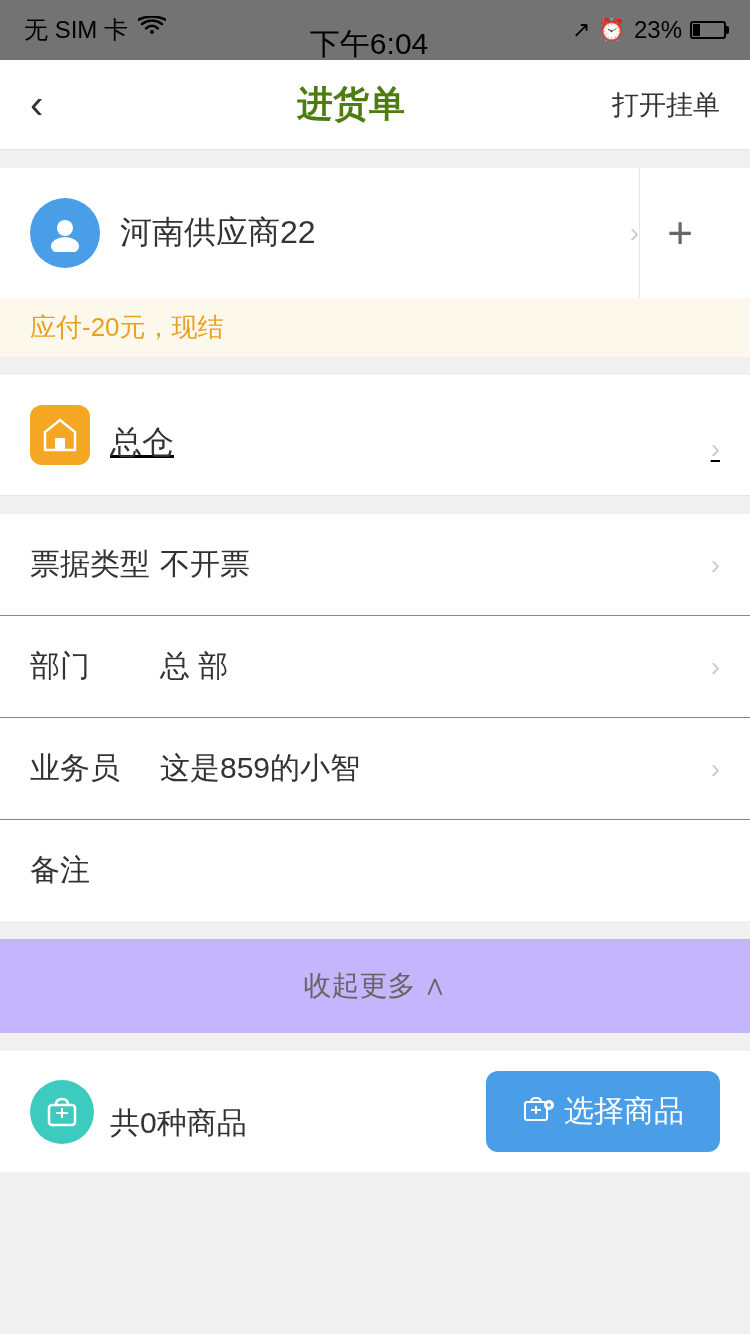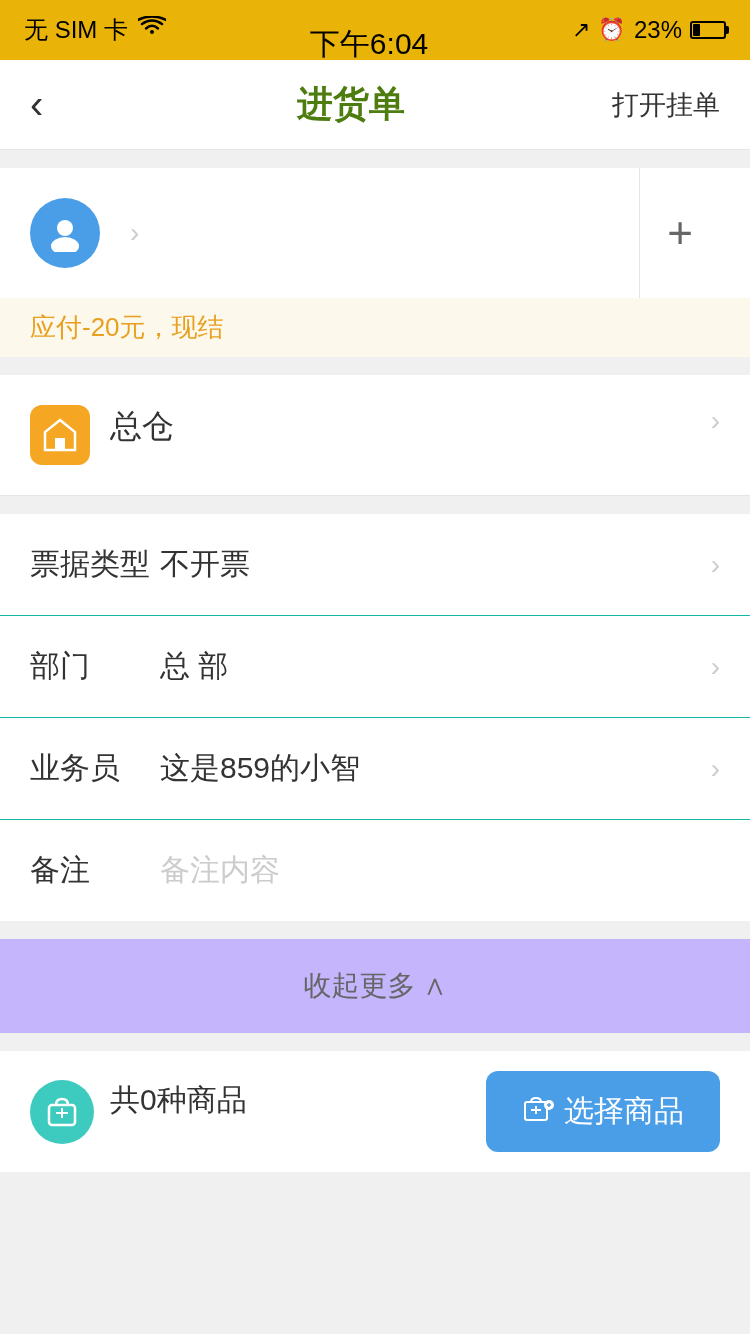--- a/index.html
+++ b/index.html
@@ -9,21 +9,21 @@
       min-height: 1334px;
       font-family: -apple-system, "PingFang SC", "Helvetica Neue", Arial, sans-serif;
       background: #f0f0f0;
       font-size: 28px;
     }
 
     
     .status-bar {
       width: 750px;
       height: 60px;
-      background: #eab308;
+      background: #737373;
       display: flex;
       align-items: center;
       justify-content: space-between;
       padding: 0 24px;
       font-size: 24px;
       color: #000;
     }
     .status-left {
       display: flex;
       align-items: center;
@@ -156,24 +156,25 @@
       padding: 12px 30px;
       font-size: 26px;
       color: #e8a020;
     }
 
     
     .warehouse-section {
       background: #fff;
       padding: 30px 30px;
       display: flex;
-      align-items: flex-start;
+      align-items: flex-end;
       gap: 20px;
       border-bottom: 1px solid #e5e5e5;
       margin-top: 18px;
+      text-decoration: underline;
     }
     .warehouse-icon {
       width: 60px;
       height: 60px;
       background: #f5a623;
       border-radius: 12px;
       display: flex;
       align-items: center;
       justify-content: center;
       color: #fff;
@@ -234,21 +235,21 @@
     .bottom-bar {
       background: #fff;
       padding: 20px 30px;
       display: flex;
       align-items: center;
       justify-content: space-between;
       margin-top: 18px;
     }
     .product-count-area {
       display: flex;
-      align-items: flex-start;
+      align-items: flex-end;
       gap: 16px;
     }
     .product-icon {
       width: 64px;
       height: 64px;
       background: #3ecbbf;
       border-radius: 50%;
       display: flex;
       align-items: center;
       justify-content: center;
@@ -312,20 +313,21 @@
 <div class="section-gap"></div>
 
 <div class="supplier-section">
   <div class="supplier-main">
     <div class="supplier-avatar">
       <svg width="38" height="38" viewBox="0 0 38 38">
         <circle cx="19" cy="14" r="8" fill="#fff"></circle>
         <ellipse cx="19" cy="32" rx="14" ry="9" fill="#fff"></ellipse>
       </svg>
     </div>
+    <span class="supplier-name">河南供应商22</span>
     <span class="chevron">›</span>
   </div>
   <div class="supplier-add">+</div>
 </div>
 
 <div class="notice-banner">
   <span>应付-20元，现结</span>
 </div>
 
 <div class="warehouse-section">
@@ -354,21 +356,20 @@
   </div>
 
   <div class="form-row">
     <span class="form-label">业务员</span>
     <span class="form-value">这是859的小智</span>
     <span class="chevron">›</span>
   </div>
 
   <div class="form-row">
     <span class="form-label">备注</span>
-    <span class="form-value placeholder">备注内容</span>
   </div>
 </div>
 
 <div class="collapse-section">
   <span>收起更多 ∧</span>
 </div>
 
 <div class="bottom-bar">
   <div class="product-count-area">
     <div class="product-icon">

